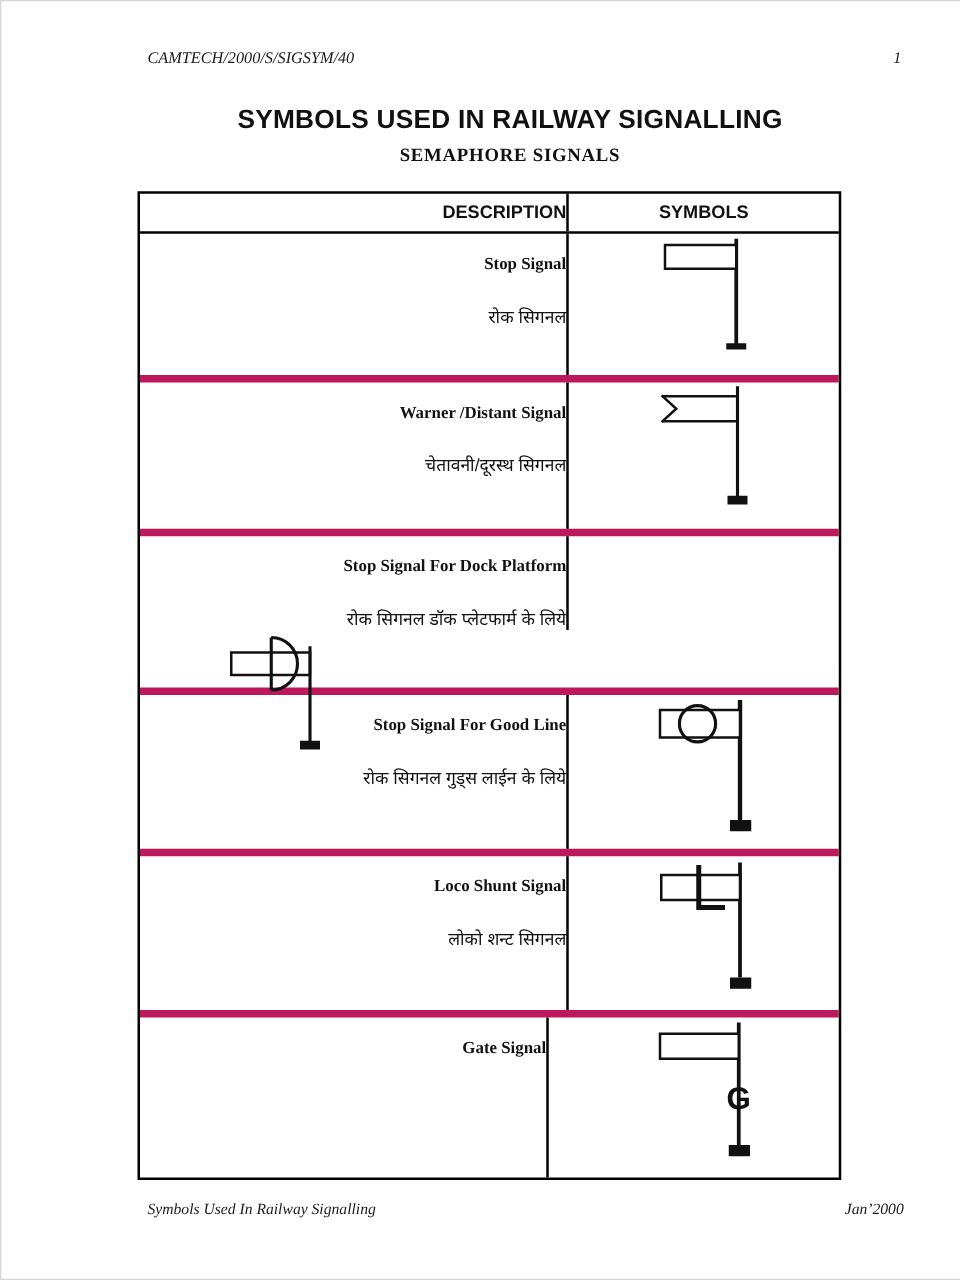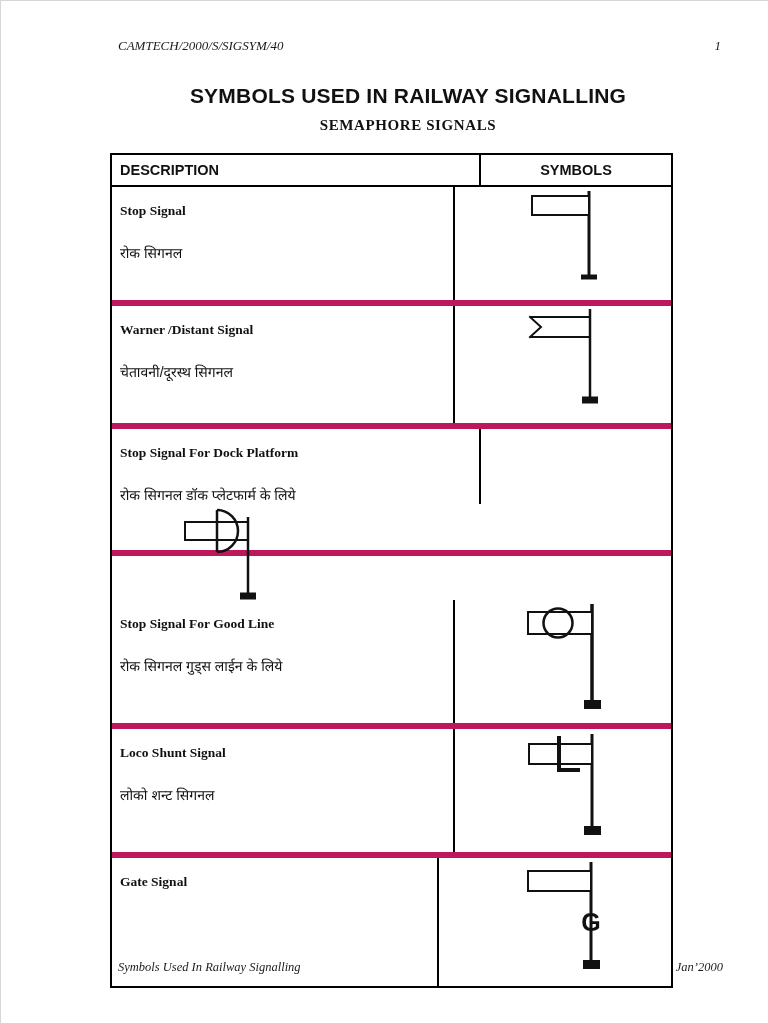--- a/index.html
+++ b/index.html
@@ -40,23 +40,24 @@
   .t-header{
     display:flex;
     border-bottom:2px solid #000;
     height:30px;line-height:30px;
     font-family:"Liberation Sans", sans-serif;
     font-weight:bold;font-size:14.5px;
   }
   .t-row{display:flex;border-bottom:6px solid #be185d;}
   .t-row:last-child{border-bottom:none;gap:16px;}
   .c-desc{
-    width:369px;border-right:2px solid #000;
+    width:343px;border-right:2px solid #000;
     box-sizing:border-box;
     padding-left:8px;
+    text-align:right;
   }
   .c-sym{
     flex:1;box-sizing:border-box;
     display:flex;align-items:flex-start;justify-content:flex-start;
   }
   .t-header .c-sym{justify-content:center;}
   .desc-en{
     font-family:"Liberation Serif", serif;
     font-weight:bold;font-size:13.5px;
     padding-top:16px;
@@ -131,21 +132,21 @@
             <svg width="216" height="121" class="sym-svg">
               <rect x="73" y="18" width="63" height="18" fill="#fff" stroke="#111111" stroke-width="2"></rect>
               <line x1="136" y1="13" x2="136" y2="92" stroke="#111111" stroke-width="2.5"></line>
               <line x1="105" y1="6" x2="105" y2="48" stroke="#111111" stroke-width="2.5"></line>
               <path d="M105,6 A21,21 0 0 1 105,48" fill="none" stroke="#111111" stroke-width="2.5"></path>
               <line x1="128" y1="92" x2="144" y2="92" stroke="#111111" stroke-width="7"></line>
             </svg>
           </div>
   </div>
 
-  <div class="t-row" style="height: 123px; margin-top: 44px;">
+  <div class="t-row" style="height: 123px;">
     <div class="c-desc">
       <div class="desc-en">Stop Signal For Good Line</div>
       <div class="desc-hi">रोक सिगनल गुड्स लाईन के लिये</div>
     </div>
     <div class="c-sym">
             <svg width="216" height="123" class="sym-svg">
               <line x1="137" y1="4" x2="137" y2="100" stroke="#111111" stroke-width="3.5"></line>
               <rect x="73" y="12" width="64" height="22" fill="#fff" stroke="#111111" stroke-width="2"></rect>
               <circle cx="103" cy="23" r="14.5" fill="none" stroke="#111111" stroke-width="2.5"></circle>
               <rect x="129" y="100" width="17" height="9" fill="#111111" stroke="none" stroke-width="2"></rect>

